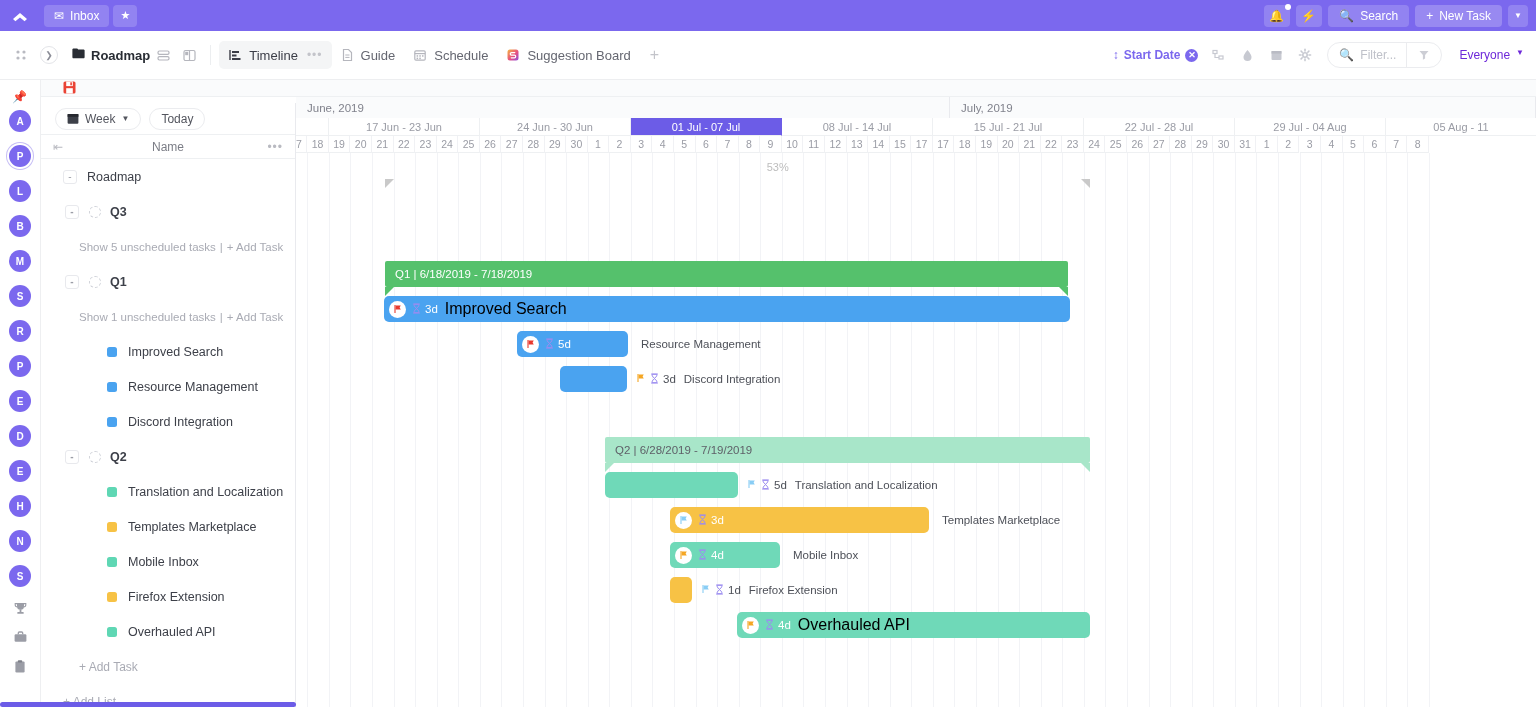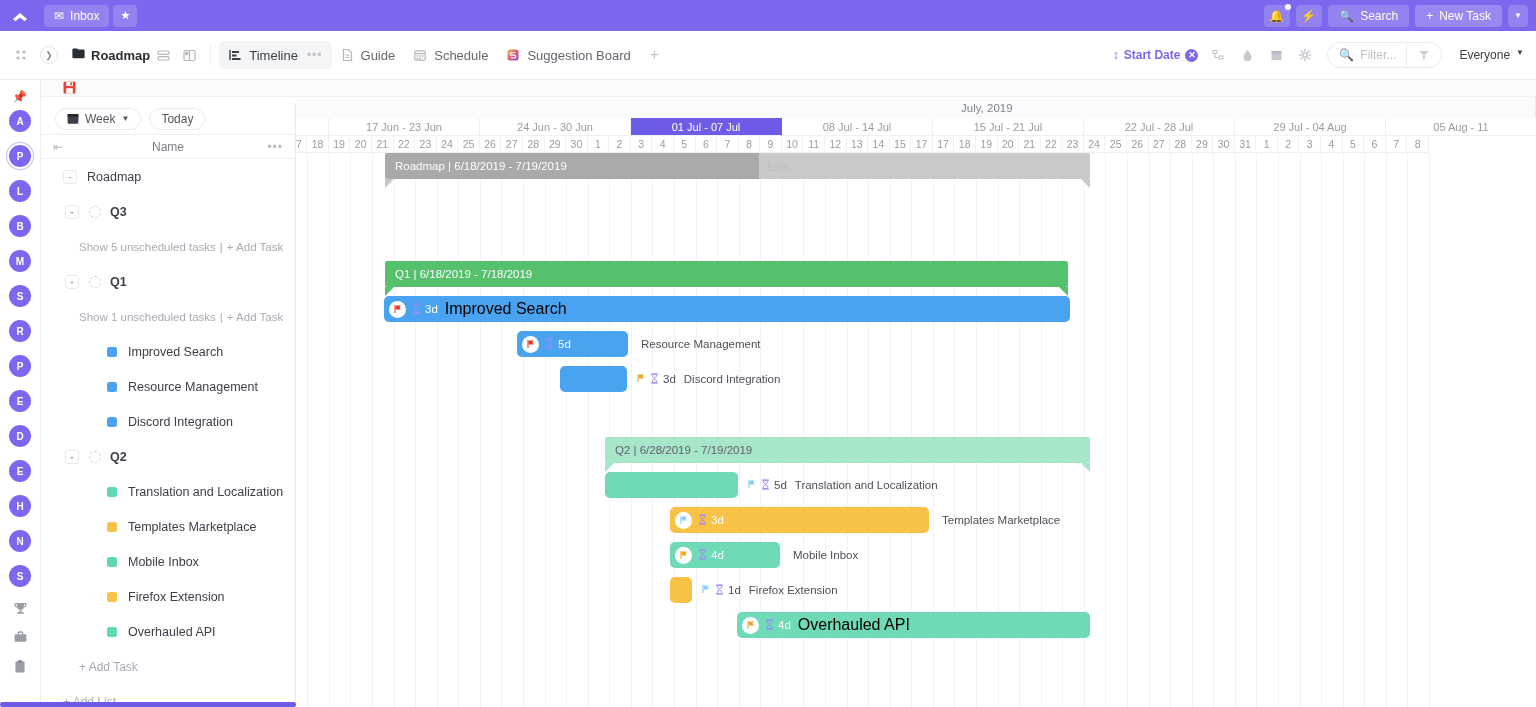--- a/index.html
+++ b/index.html
@@ -83,21 +83,21 @@
     display:flex; align-items:center; justify-content:center; font-size:9px; line-height:1;
   }
   .gr-ico { width:26px; height:26px; display:flex; align-items:center; justify-content:center; color:#c7c9d1; }
   .filterbox {
     display:flex; align-items:center; height:26px; border:1px solid #ebecef; border-radius:14px;
     margin-left: 6px;
   }
   .filterbox .fb-search { display:flex; align-items:center; gap:6px; padding: 0 10px 0 11px; color:#bfc1c9; font-size:12px; }
   .filterbox .fb-div { width:1px; height:26px; background:#ebecef; }
   .filterbox .fb-funnel { padding: 0 11px; color:#bfc1c9; font-size:11px; display:flex; align-items:center;}
-  .everyone { display:flex; align-items:flex-start; gap:6px; font-size:12px; color:#404040; margin-left:14px; }
+  .everyone { display:flex; align-items:flex-start; gap:6px; font-size:12px; color:#6d28d9; margin-left:14px; }
 
   
   .rail {
     position:absolute; left:0; top:80px; width:41px; height:627px;
     background:#fff; border-right:1px solid #eeeff1;
     display:flex; flex-direction:column; align-items:center; padding-top:4px;
   }
   .rail-pin { color:#b9bac1; font-size:12px; height:26px; display:flex; align-items:center; }
   .av {
     width:22px; height:22px; border-radius:50%; background:#7b68ee; color:#fff;
@@ -511,20 +511,21 @@
           <span class="addtask">+ Add Task</span>
         </div>
         <div class="row" style="height: 35px; padding-left: 22px;">
           <span class="addtask">+ Add List</span>
         </div>
       </div>
   </div>
 
   <div class="tl">
     <div class="tl-months" id="tl-months">
+        <div class="tl-month" style="left: 0px; width: 654px;">June, 2019</div>
         <div class="tl-month" style="left: 654px; width: 586px;">July, 2019</div>
       </div>
     <div class="tl-weeks" id="tl-weeks">
         <div class="tl-week" style="left: -75px; width: 108px;">5 Jun</div>
         <div class="tl-week" style="left: 33px; width: 151px;">17 Jun - 23 Jun</div>
         <div class="tl-week" style="left: 184px; width: 151px;">24 Jun - 30 Jun</div>
         <div class="tl-week cur" style="left: 335px; width: 151px;">01 Jul - 07 Jul</div>
         <div class="tl-week" style="left: 486px; width: 151px;">08 Jul - 14 Jul</div>
         <div class="tl-week" style="left: 637px; width: 151px;">15 Jul - 21 Jul</div>
         <div class="tl-week" style="left: 788px; width: 151px;">22 Jul - 28 Jul</div>
@@ -633,24 +634,20 @@
         <div class="vline" style="left: 938.79px;"></div>
         <div class="vline" style="left: 960.36px;"></div>
         <div class="vline" style="left: 981.93px;"></div>
         <div class="vline" style="left: 1003.5px;"></div>
         <div class="vline" style="left: 1025.07px;"></div>
         <div class="vline" style="left: 1046.64px;"></div>
         <div class="vline" style="left: 1068.21px;"></div>
         <div class="vline" style="left: 1089.78px;"></div>
         <div class="vline" style="left: 1111.35px;"></div>
         <div class="vline" style="left: 1132.92px;"></div>
-        <div class="bar sum" style="left: 89px; top: 0px; width: 705px; background: rgb(201, 201, 201);">
-          <div class="progress-overlay" style="width: 373.65px; background: rgb(169, 169, 169);"></div>
-          <span class="lbl dark" style="position: relative; z-index: 2; color: rgb(255, 255, 255);">Roadmap | 6/18/2019 - 7/19/2019</span>
-        </div>
         <span class="pct" style="left: 470.65px; top: 8px;">53%</span>
         <div style="position: absolute; left: 89px; top: 26px; width: 0px; height: 0px; border-left: 9px solid rgb(201, 201, 201); border-bottom: 9px solid transparent;"></div>
         <div style="position: absolute; left: 785px; top: 26px; width: 0px; height: 0px; border-right: 9px solid rgb(201, 201, 201); border-bottom: 9px solid transparent;"></div>
         <div class="bar sum" style="left: 89px; top: 108px; width: 683px; background: rgb(85, 193, 108);">
           <span class="lbl" style="position: relative; z-index: 2;">Q1 | 6/18/2019 - 7/18/2019</span>
         </div>
         <div style="position: absolute; left: 89px; top: 134px; width: 0px; height: 0px; border-left: 9px solid rgb(85, 193, 108); border-bottom: 9px solid transparent;"></div>
         <div style="position: absolute; left: 763px; top: 134px; width: 0px; height: 0px; border-right: 9px solid rgb(85, 193, 108); border-bottom: 9px solid transparent;"></div>
         <div class="taskbar" style="left: 88px; top: 143px; width: 686px; background: rgb(74, 163, 240);">
           <div class="flagav">

